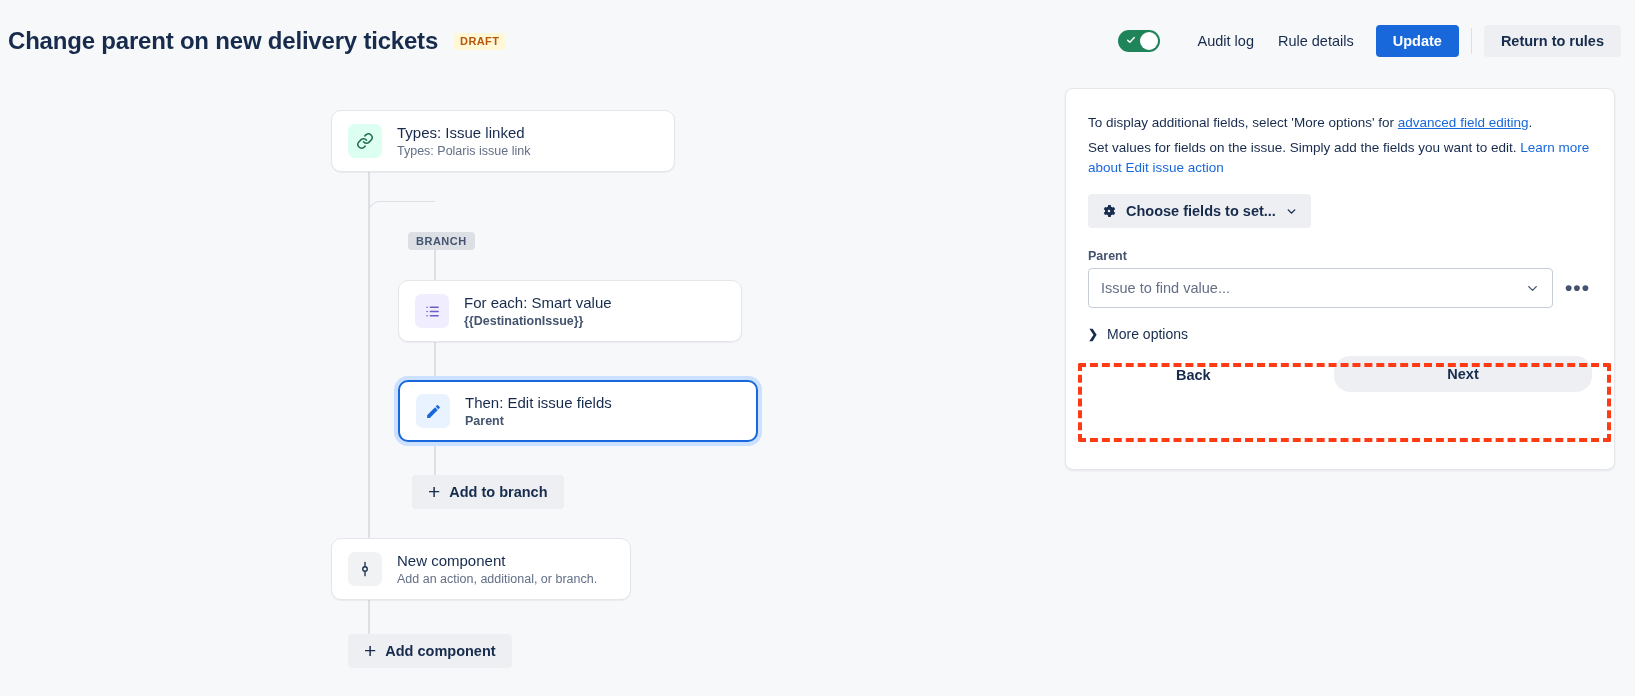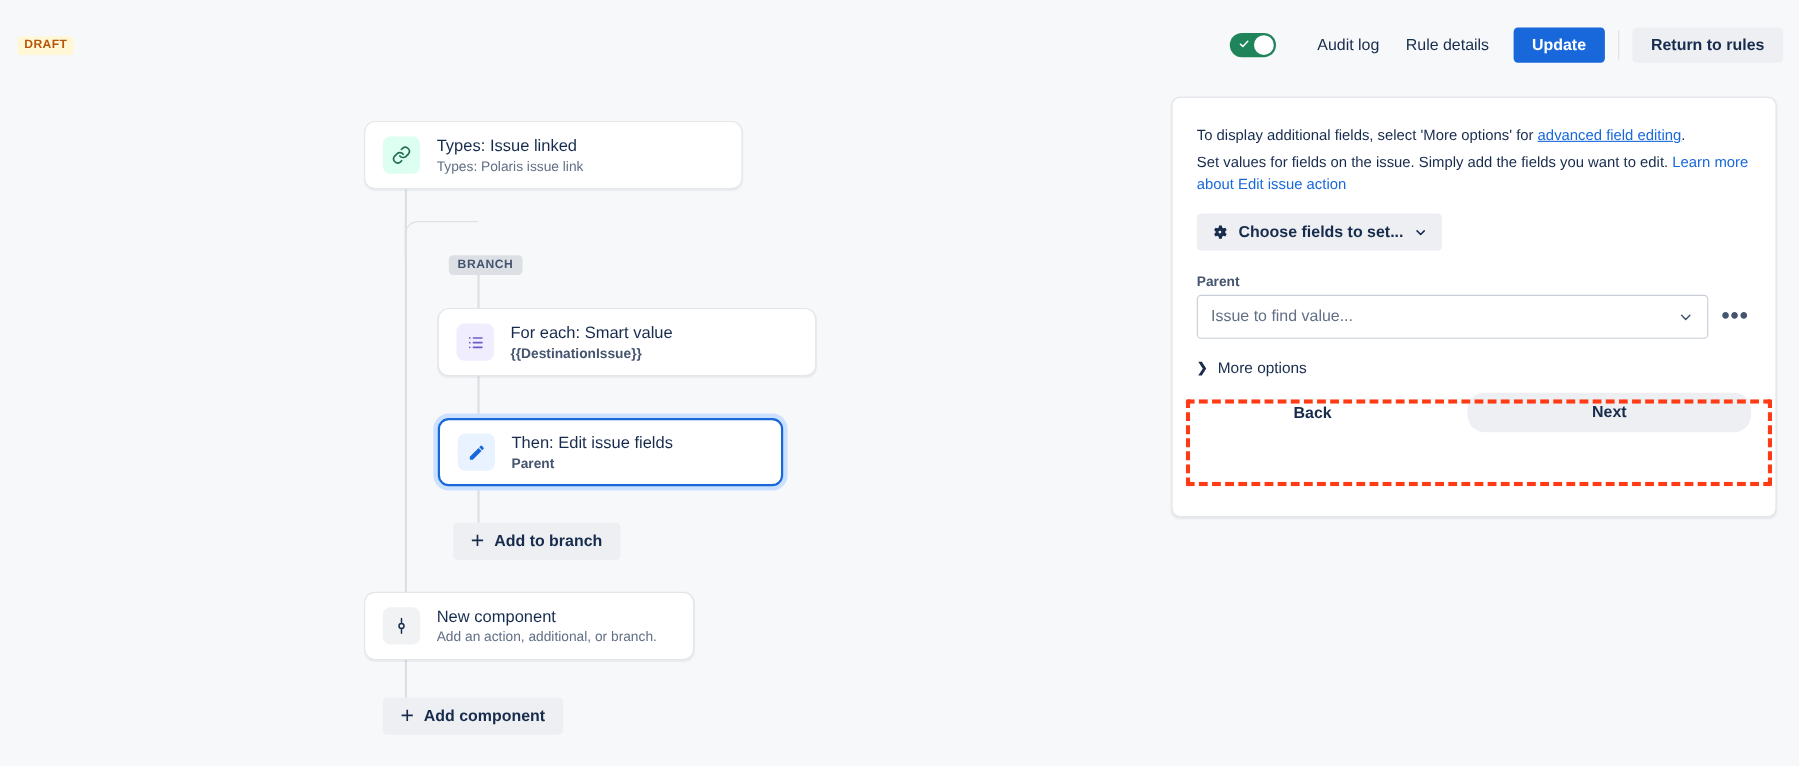--- a/index.html
+++ b/index.html
@@ -72,21 +72,21 @@
     width: 34px; height: 34px; border-radius: 7px; flex: 0 0 34px;
     display: flex; align-items: center; justify-content: center; margin-right: 15px;
   }
   .fc-title { font-size: 15px; color: #172B4D; line-height: 19px; }
   .fc-sub { font-size: 12.5px; color: #626F86; line-height: 17px; margin-top: 1px; }
   .fc-sub.bold { font-weight: bold; color: #44546F; }
 
   .card-when { left: 331px; top: 28px; width: 344px; height: 62px; }
   .card-foreach { left: 398px; top: 198px; width: 344px; height: 62px; }
   .card-then {
-    left: 398px; top: 298px; width: 314px; height: 62px;
+    left: 398px; top: 298px; width: 360px; height: 62px;
     border: 2px solid #1868DB; box-shadow: 0 0 0 4px #CCE0FF;
   }
   .card-new { left: 331px; top: 456px; width: 300px; height: 62px; }
 
   
   .line { position: absolute; background: #DCDFE4; }
   .corner {
     position: absolute; border-left: 1.6px solid #DCDFE4; border-top: 1.6px solid #DCDFE4;
     border-top-left-radius: 12px;
   }
@@ -163,20 +163,21 @@
     cursor: pointer; font-size: 14.5px; font-weight: bold; color: #172B4D;
     width: 258px; padding: 10px 0; text-align: center;
   }
 </style>
 </head>
 <body>
 
 <div class="app">
 
   <div class="header">
+    <div class="rule-title">Change parent on new delivery tickets</div>
     <div class="draft-badge">DRAFT</div>
 
     <div class="header-right">
       <div class="toggle">
         <svg class="tick" viewBox="0 0 12 12">
           <path d="M2 6.2 L4.6 8.8 L10 3" fill="none" stroke="#ffffff" stroke-width="1.7" stroke-linecap="round" stroke-linejoin="round"></path>
         </svg>
         <div class="knob"></div>
       </div>
       <div class="hdr-link">Audit log</div>

